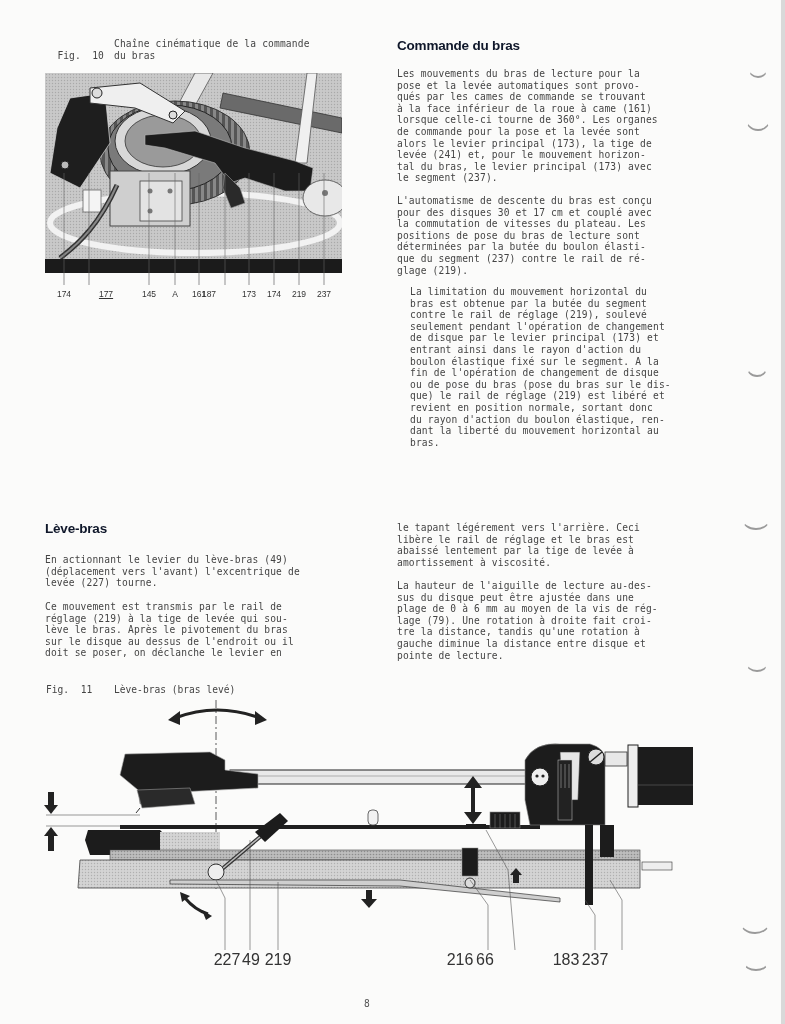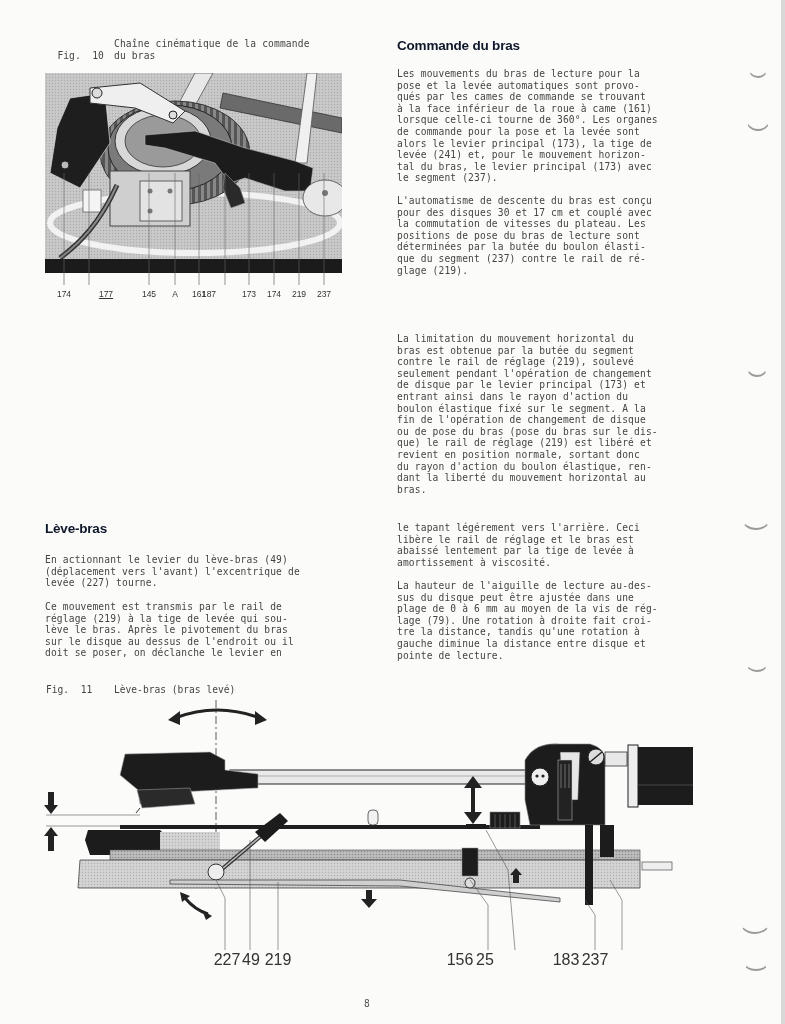--- a/index.html
+++ b/index.html
@@ -145,21 +145,21 @@
 levée (241) et, pour le mouvement horizon-
 tal du bras, le levier principal (173) avec
 le segment (237).</div>
 <div class="para mono" style="left:397px;top:195px;">L'automatisme de descente du bras est conçu
 pour des disques 30 et 17 cm et couplé avec
 la commutation de vitesses du plateau. Les
 positions de pose du bras de lecture sont
 déterminées par la butée du boulon élasti-
 que du segment (237) contre le rail de ré-
 glage (219).</div>
-<div class="para mono" style="left:397px;top:286px;margin-top:47px;">La limitation du mouvement horizontal du
+<div class="para mono" style="left:410px;top:286px;">La limitation du mouvement horizontal du
 bras est obtenue par la butée du segment
 contre le rail de réglage (219), soulevé
 seulement pendant l'opération de changement
 de disque par le levier principal (173) et
 entrant ainsi dans le rayon d'action du
 boulon élastique fixé sur le segment. A la
 fin de l'opération de changement de disque
 ou de pose du bras (pose du bras sur le dis-
 que) le rail de réglage (219) est libéré et
 revient en position normale, sortant donc
@@ -297,19 +297,19 @@
       <polyline points="555,200 565,215 565,250"></polyline>
       <polyline points="580,180 592,200 592,250"></polyline>
     </g>
   </svg>
 </div>
 
 <div class="labels fig11-labels" style="left:30px;top:951px;width:680px;height:16px;">
   <span style="left:197px;">227</span>
   <span style="left:221px;">49</span>
   <span style="left:248px;">219</span>
-  <span style="left:430px;">156</span>
-  <span style="left:455px;">25</span>
+  <span style="left:430px;">216</span>
+  <span style="left:455px;">66</span>
   <span style="left:536px;">183</span>
   <span style="left:565px;">237</span>
 </div>
 
 <div class="page-number">8</div>
 
 </body></html>

